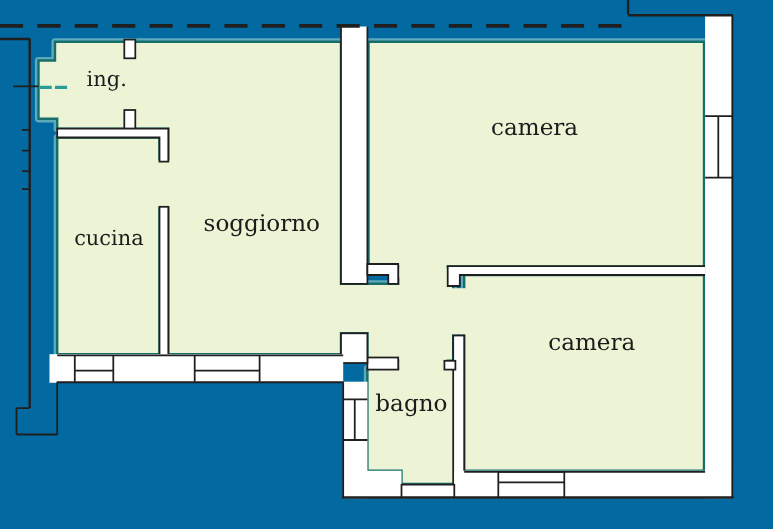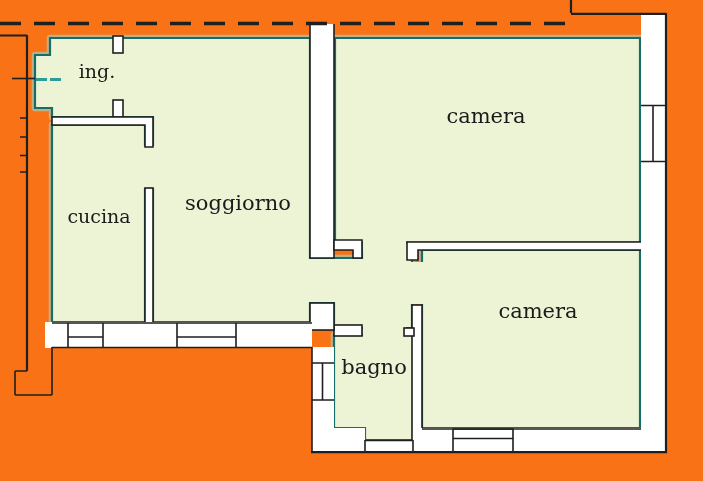--- a/index.html
+++ b/index.html
@@ -1,16 +1,16 @@
 <!DOCTYPE html>
 <html style="--room-fill: #edf4d6; --room-stroke: #166e6b; --room-glow: #9ad5cf; --wall-fill: #ffffff; --wall-stroke: #1f1f1f; --label-color: #1b1b1b; --door-color: #2a9d97;"><head>
 <meta charset="utf-8">
 <style>
   html,body{margin:0;padding:0;background:#ffffff;}
-  .stage{position:relative;width:703px;height:481px;background:#f97316;overflow:hidden;}
+  .stage{position:relative;width:703px;height:481px;background:#0369a1;overflow:hidden;}
   svg{display:block;}
   .glow{fill:none;stroke:var(--room-glow);stroke-width:6.5;opacity:.6;stroke-linejoin:round;}
   .room{fill:var(--room-fill);stroke:var(--room-stroke);stroke-width:2.2;stroke-linejoin:miter;}
   .patch{fill:var(--room-fill);stroke:none;}
   .wall{fill:var(--wall-fill);stroke:var(--wall-stroke);stroke-width:1.6;stroke-linejoin:miter;}
   .band{fill:var(--wall-fill);stroke:none;}
   .bline{fill:none;stroke:var(--wall-stroke);stroke-width:1.6;}
   .bline2{fill:none;stroke:var(--wall-stroke);stroke-width:2.2;}
   .dashline{fill:none;stroke:var(--wall-stroke);stroke-width:3.5;stroke-dasharray:21 13;}
   .doorleaf{fill:none;stroke:var(--door-color);stroke-width:3;stroke-dasharray:11 3;}

